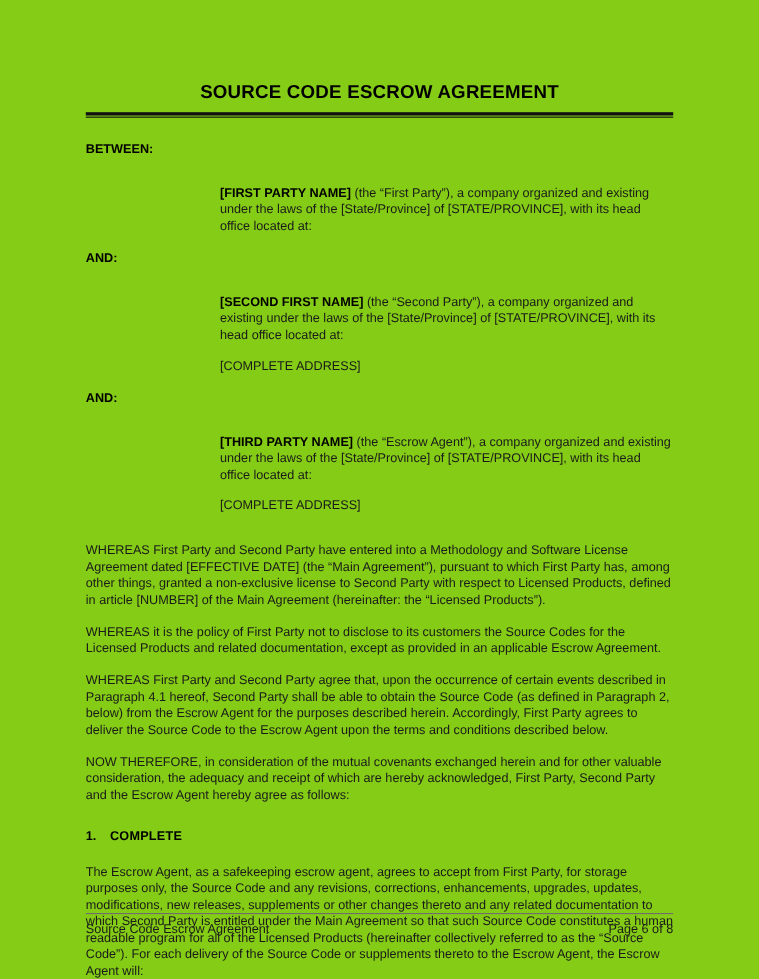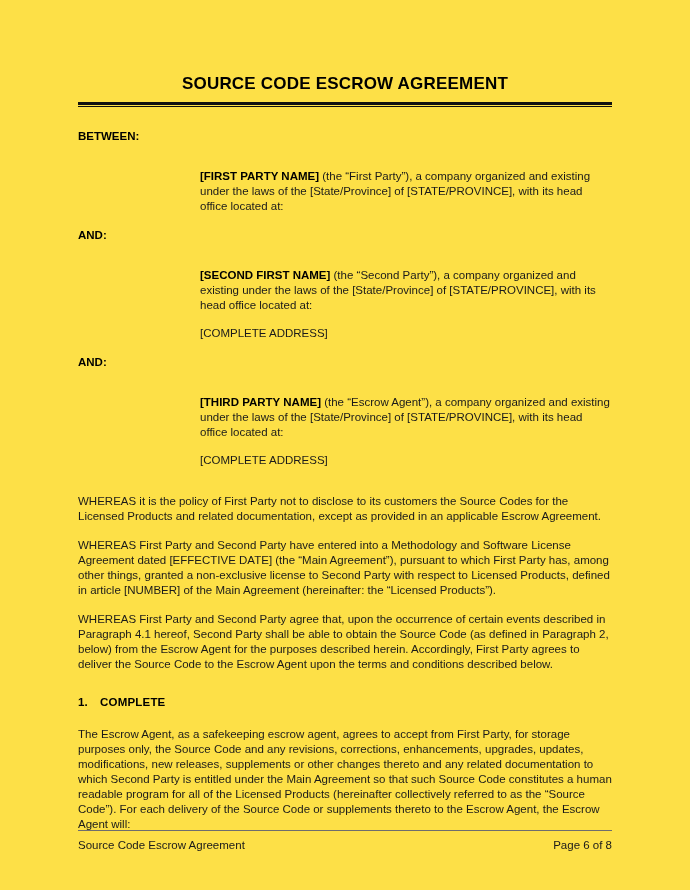--- a/index.html
+++ b/index.html
@@ -9,21 +9,21 @@
   }
   body {
     font-family: "Liberation Sans", sans-serif;
     color: #1a1a1a;
     -webkit-font-smoothing: antialiased;
   }
   .page {
     position: relative;
     width: 690px;
     height: 890px;
-    background: #fde047;
+    background: #84cc16;
     box-sizing: border-box;
     overflow: hidden;
   }
   .content {
     position: absolute;
     left: 78px;
     top: 0;
     width: 534px;
   }
 
@@ -170,23 +170,24 @@
         <div class="party-label">AND:</div>
         <div class="party-body">
           <span class="pname">[THIRD PARTY NAME]</span><span> (the “Escrow Agent”), a company organized and existing under the laws of the [State/Province] of [STATE/PROVINCE], with its head office located at:</span>
           <div class="party-address">[COMPLETE ADDRESS]</div>
         </div>
       </div>
 
     </div>
 
     <div class="recitals">
+      <p class="para">WHEREAS First Party and Second Party have entered into a Methodology and Software License Agreement dated [EFFECTIVE DATE] (the “Main Agreement”), pursuant to which First Party has, among other things, granted a non-exclusive license to Second Party with respect to Licensed Products, defined in article [NUMBER] of the Main Agreement (hereinafter: the “Licensed Products”).</p>
       <p class="para">WHEREAS it is the policy of First Party not to disclose to its customers the Source Codes for the Licensed Products and related documentation, except as provided in an applicable Escrow Agreement.</p>
-      <p class="para">WHEREAS First Party and Second Party have entered into a Methodology and Software License Agreement dated [EFFECTIVE DATE] (the “Main Agreement”), pursuant to which First Party has, among other things, granted a non-exclusive license to Second Party with respect to Licensed Products, defined in article [NUMBER] of the Main Agreement (hereinafter: the “Licensed Products”).</p>
       <p class="para">WHEREAS First Party and Second Party agree that, upon the occurrence of certain events described in Paragraph 4.1 hereof, Second Party shall be able to obtain the Source Code (as defined in Paragraph 2, below) from the Escrow Agent for the purposes described herein. Accordingly, First Party agrees to deliver the Source Code to the Escrow Agent upon the terms and conditions described below.</p>
+      <p class="para">NOW THEREFORE, in consideration of the mutual covenants exchanged herein and for other valuable consideration, the adequacy and receipt of which are hereby acknowledged, First Party, Second Party and the Escrow Agent hereby agree as follows:</p>
     </div>
 
     <div class="section">
       <div class="section-heading">
         <span class="section-num">1.</span>
         <span class="section-title">COMPLETE</span>
       </div>
       <p class="para">The Escrow Agent, as a safekeeping escrow agent, agrees to accept from First Party, for storage purposes only, the Source Code and any revisions, corrections, enhancements, upgrades, updates, modifications, new releases, supplements or other changes thereto and any related documentation to which Second Party is entitled under the Main Agreement so that such Source Code constitutes a human readable program for all of the Licensed Products (hereinafter collectively referred to as the “Source Code”). For each delivery of the Source Code or supplements thereto to the Escrow Agent, the Escrow Agent will:</p>
     </div>
 

